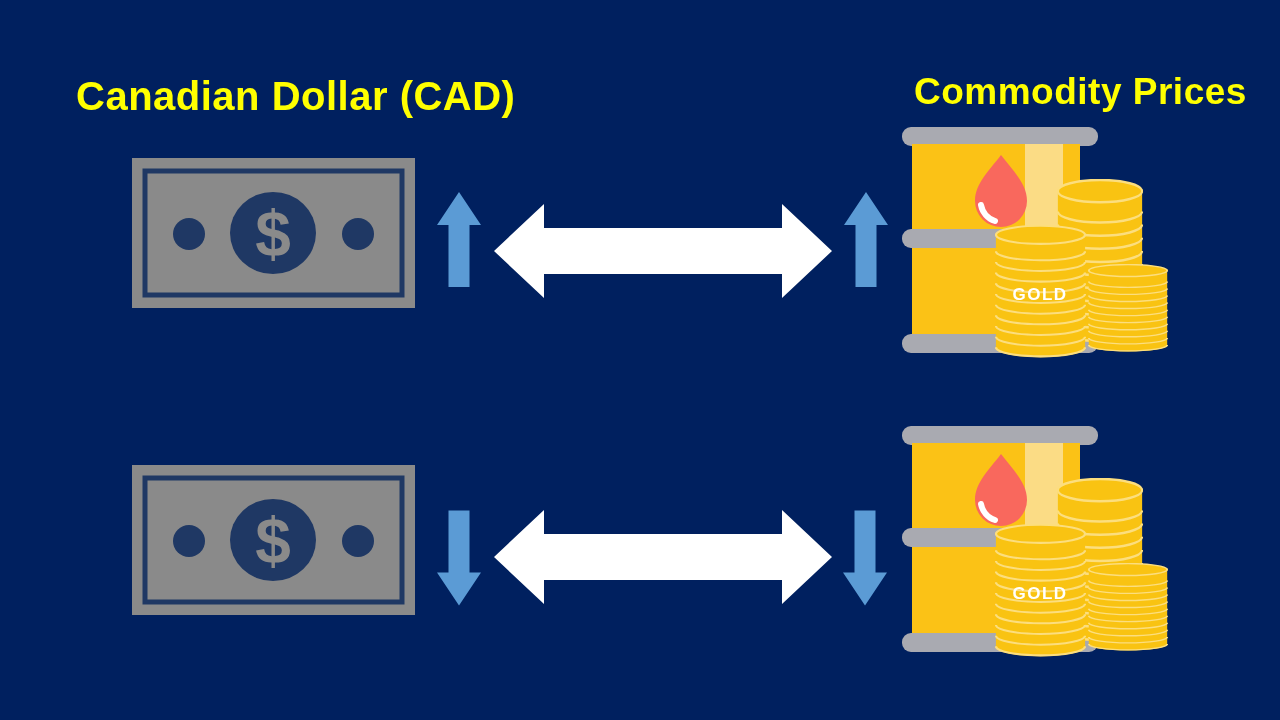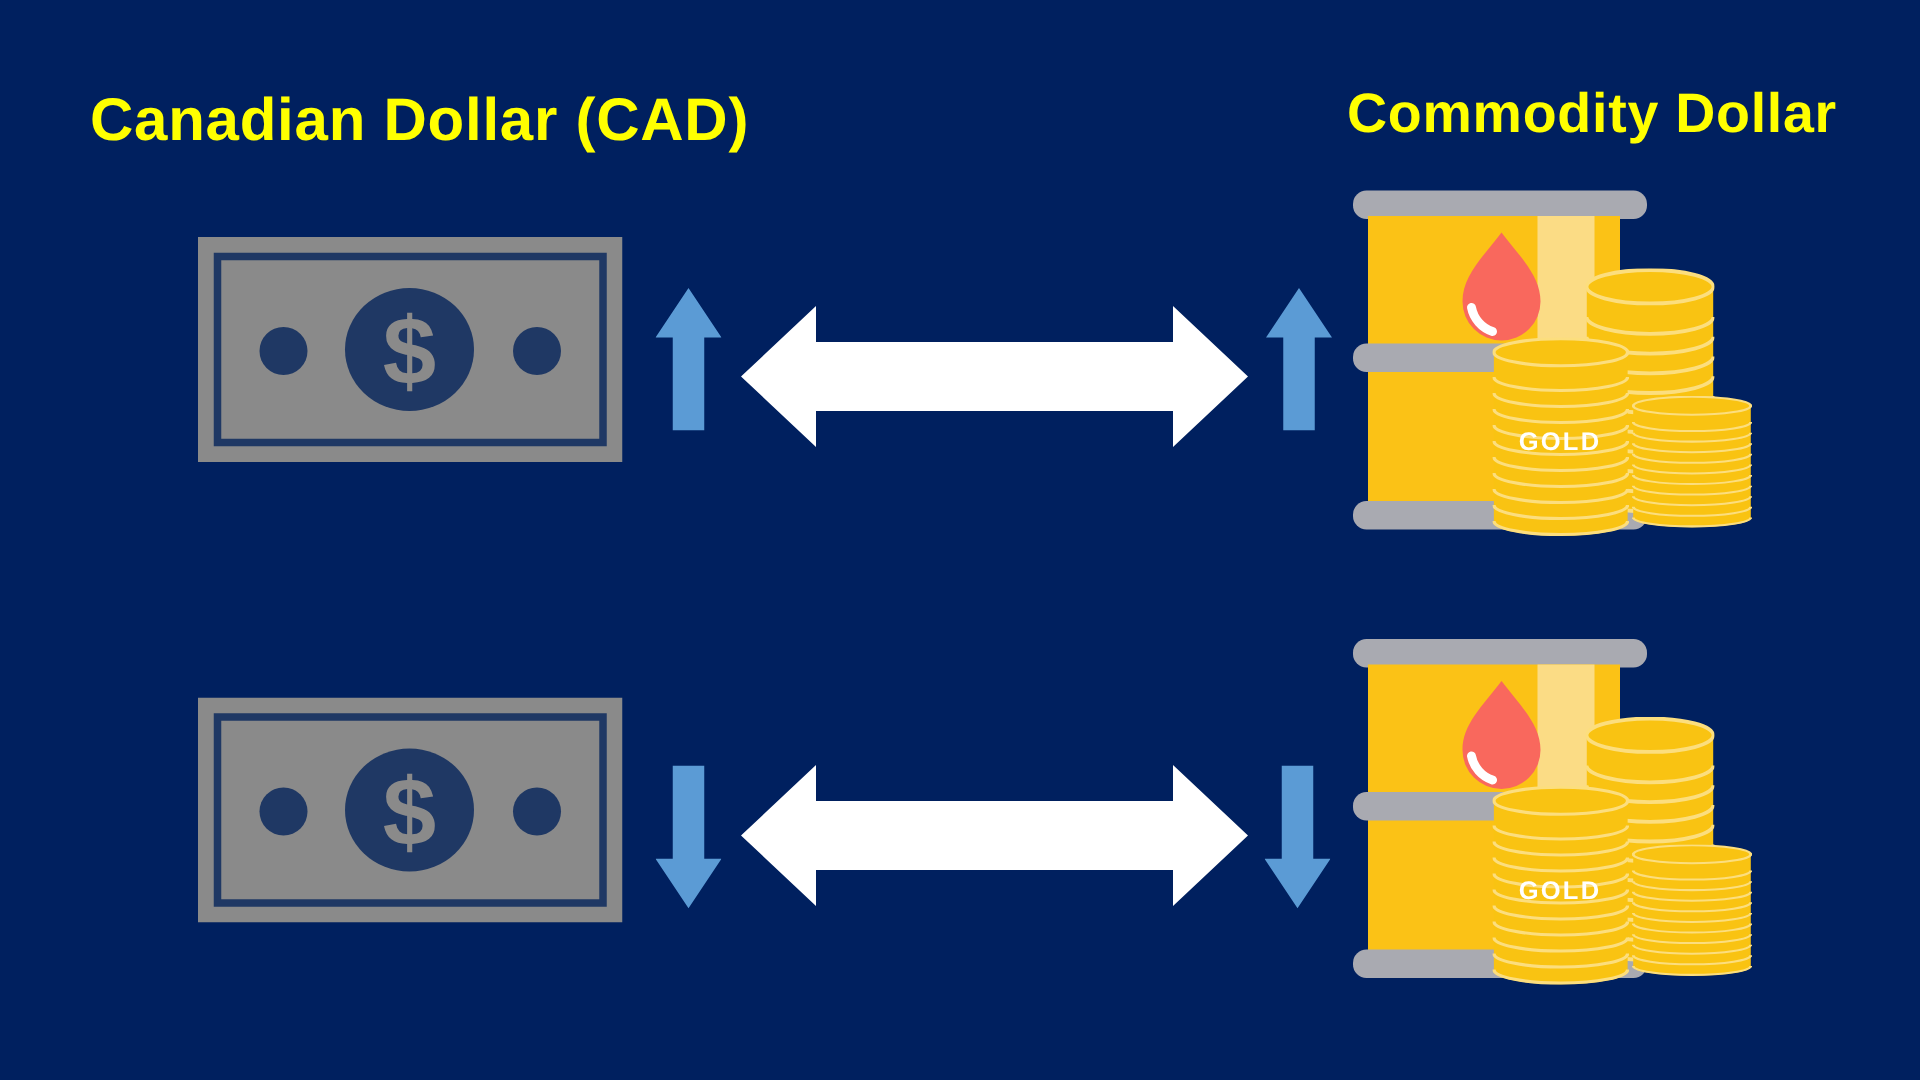--- a/index.html
+++ b/index.html
@@ -8,21 +8,21 @@
     --stripe:#FBDC85; --drop:#F9685D; --coin:#F9C312; --coin-line:#FCDE7E;
   }
   html,body{margin:0;padding:0;background:#111;}
   .stage{
     position:relative; width:1280px; height:720px; overflow:hidden;
     background:var(--bg);
     font-family:"Liberation Sans", sans-serif;
   }
   .abs{position:absolute;}
   .title{
-    position:absolute; margin:0; color:var(--title); font-weight:700;
+    position:absolute; margin:16px; color:var(--title); font-weight:700;
     white-space:nowrap; letter-spacing:0.5px;
   }
   .title-left{left:60px; top:58px; font-size:40px;}
   .title-right{left:898px; top:55px; font-size:37px;}
   .flip{transform:scaleY(-1);}
   .defs-holder{position:absolute; width:0; height:0; overflow:hidden;}
   
   .f-bill{fill:var(--bill-gray);}
   .f-navy{fill:var(--bill-navy);}
   .s-navy{stroke:var(--bill-navy);}
@@ -88,21 +88,21 @@
         <path d="M83,80 a21,21 0 0 0 14,16" fill="none" stroke="#FFFFFF" stroke-width="6" stroke-linecap="round"></path>
         <use href="#coin-stack" x="159" y="54" width="86" height="164"></use>
         <use href="#coin-stack" x="190" y="139" width="80" height="88"></use>
         <use href="#coin-stack" x="97" y="100" width="91" height="133"></use>
         <text class="gold-text" x="142" y="175" text-anchor="middle">GOLD</text>
       </symbol>
     </defs>
   </svg>
 
   <h1 class="title title-left">Canadian Dollar (CAD)</h1>
-  <h1 class="title title-right">Commodity Dollar</h1>
+  <h1 class="title title-right">Commodity Prices</h1>
 
   <svg class="abs" style="left:132px;top:158px" width="283" height="150">
       <use href="#bill"></use>
     </svg>
   <svg class="abs" style="left:437px;top:192px" width="44" height="95">
       <use href="#arrow-v"></use>
     </svg>
   <svg class="abs" style="left:494px;top:204px" width="338" height="94">
       <use href="#dbl-arrow"></use>
     </svg>

